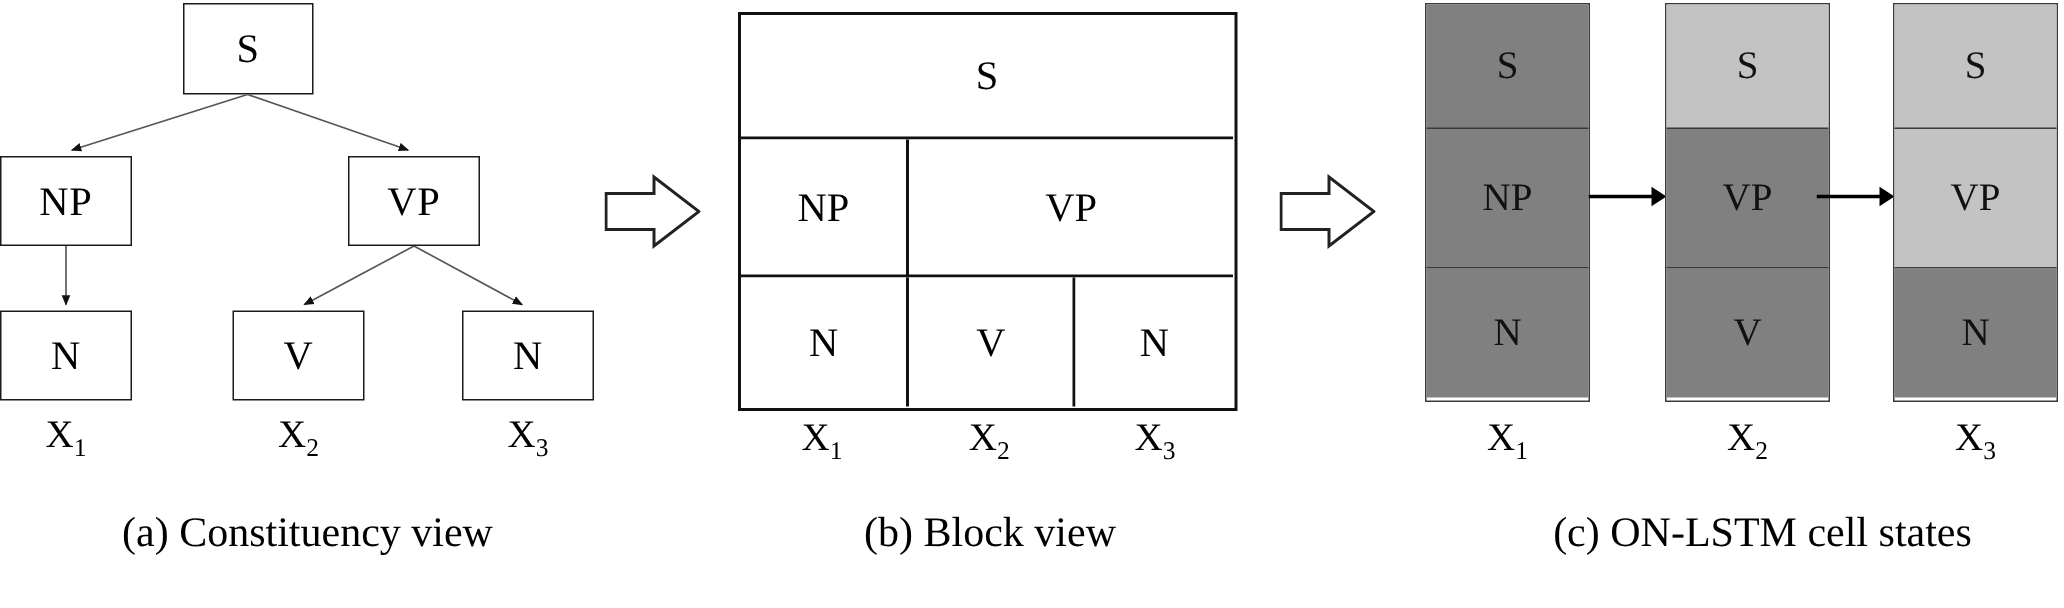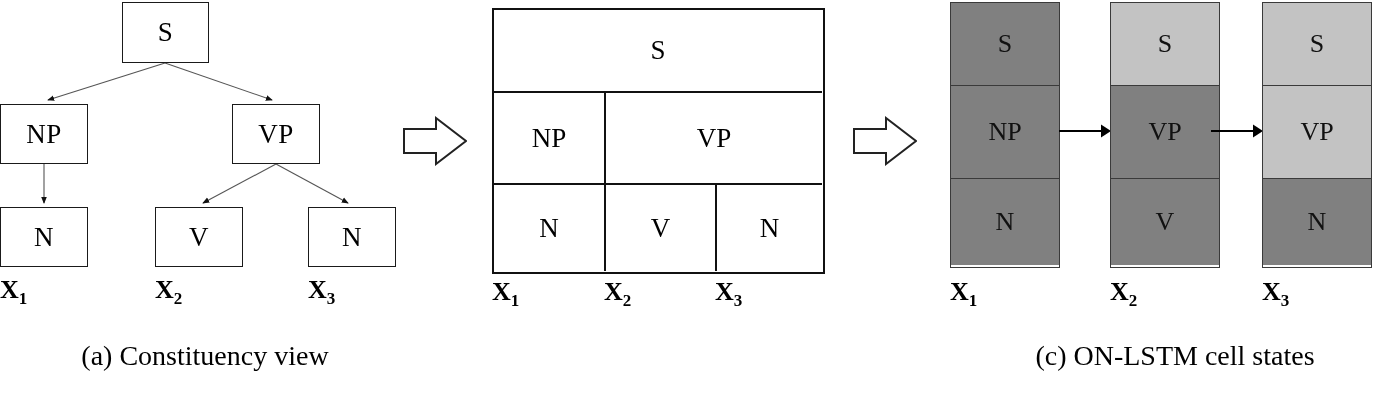--- a/index.html
+++ b/index.html
@@ -60,22 +60,22 @@
     left: 0; top: 0;
     width: 400px; height: 300px;
     pointer-events: none;
   }
 
   
   .token-label {
     position: absolute;
     font-size: 26px;
     line-height: 1;
+    text-align: center;
     white-space: nowrap;
-    font-weight: bold;
   }
   .token-label .sub {
     font-size: 17px;
     vertical-align: sub;
     line-height: 1;
   }
 
   #a-token-0 { left: 0px;   top: 277px; width: 88px; }
   #a-token-1 { left: 155px; top: 277px; width: 88px; }
   #a-token-2 { left: 308px; top: 277px; width: 88px; }
@@ -272,15 +272,16 @@
       <div class="state-cell seg-mid" style="background-color: rgb(195, 195, 195);">VP</div>
       <div class="state-cell seg-bottom" style="background-color: rgb(128, 128, 128);">N</div>
     </div>
 
     <div class="token-label" id="c-token-0"><span>X</span><span class="sub">1</span></div>
     <div class="token-label" id="c-token-1"><span>X</span><span class="sub">2</span></div>
     <div class="token-label" id="c-token-2"><span>X</span><span class="sub">3</span></div>
   </div>
 
   <div class="panel-caption" id="caption-a">(a) Constituency view</div>
+  <div class="panel-caption" id="caption-b">(b) Block view</div>
   <div class="panel-caption" id="caption-c">(c) ON-LSTM cell states</div>
 
 </div>
 
 </body></html>

